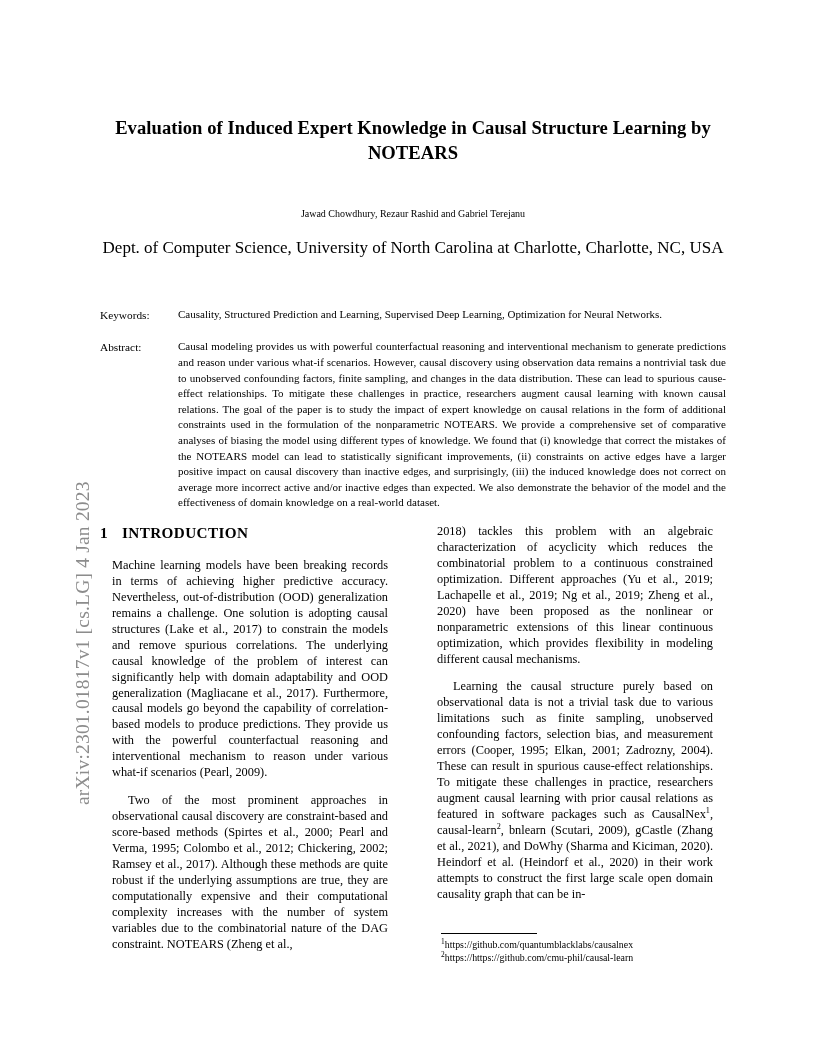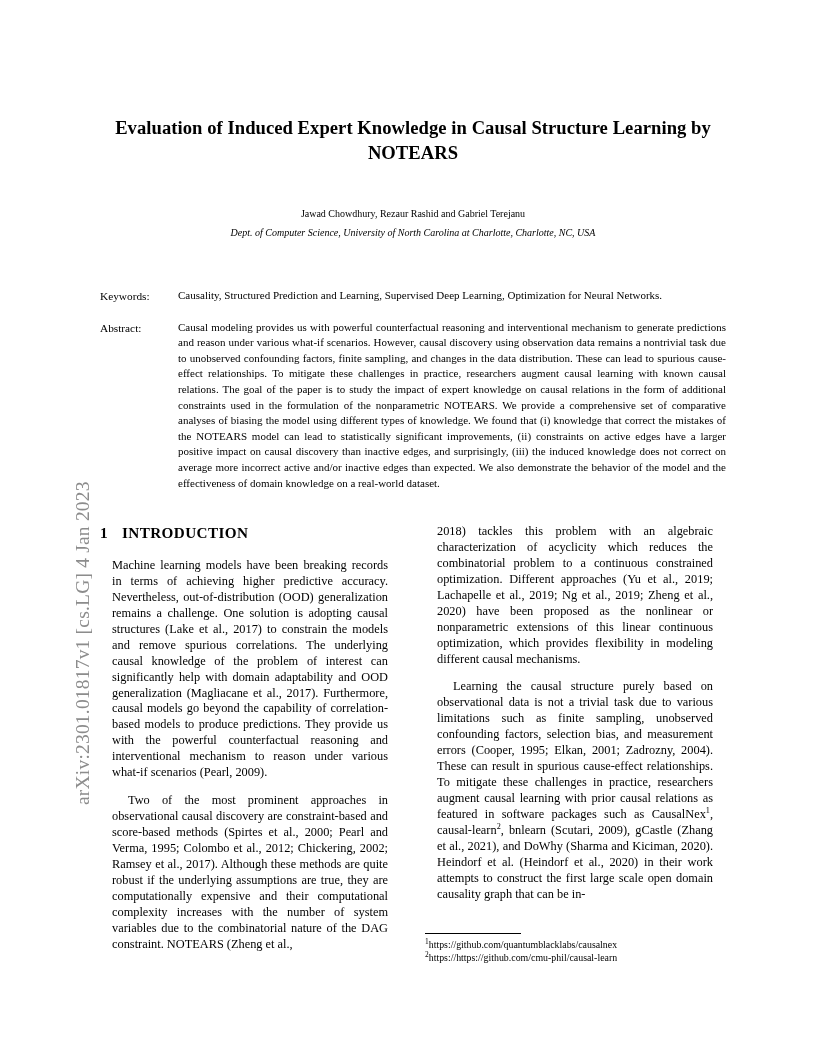--- a/index.html
+++ b/index.html
@@ -56,23 +56,22 @@
     margin: 0 auto;
     width: 600px;
     letter-spacing: 0.05px;
   }
   .authors {
     margin-top: 42px;
     font-size: 10px;
     line-height: 1.35;
   }
   .affiliation {
-    margin-top: 5px;
-    font-size: 10px;
-    font-style: italic;
+    margin-top: 15px;
+    font-size: 17px;
     line-height: 1.4;
   }
   .emails {
     margin-top: 2px;
     font-size: 11.1px;
     font-style: italic;
     line-height: 1.4;
   }
 
   
@@ -136,21 +135,21 @@
   p.body-par.indent {
     text-indent: 16px;
   }
   .col-right p.body-par:first-child {
     margin-top: 0;
   }
 
   
   .footnotes {
     position: absolute;
-    left: 0;
+    left: 16px;
     bottom: 0;
     width: 300px;
   }
   .footnote-rule {
     width: 96px;
     height: 0;
     border-top: 1px solid #000;
     margin-bottom: 4px;
   }
   .footnote {

